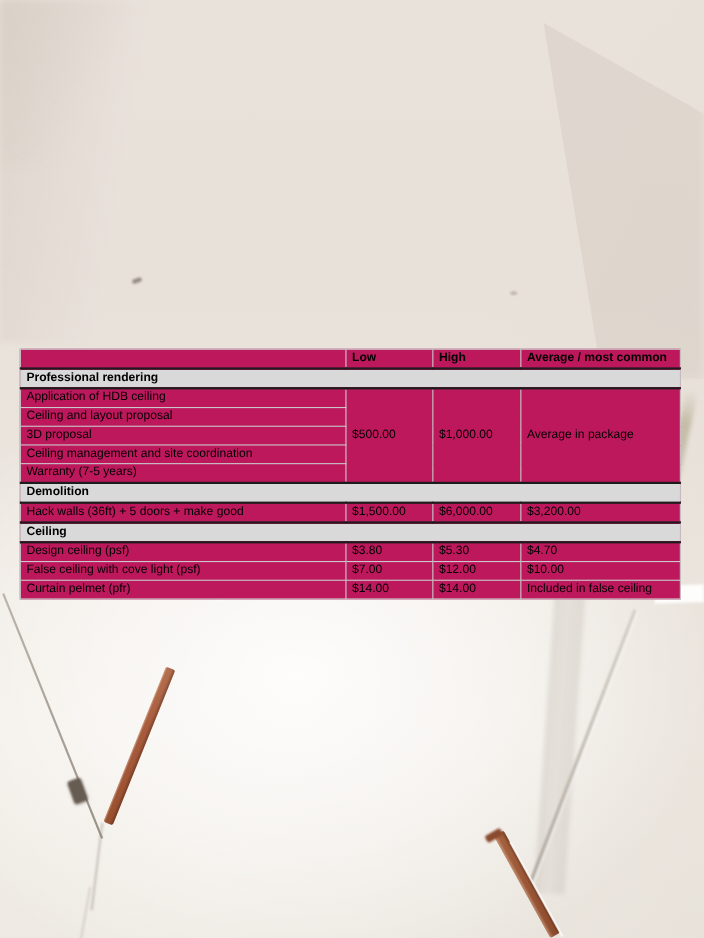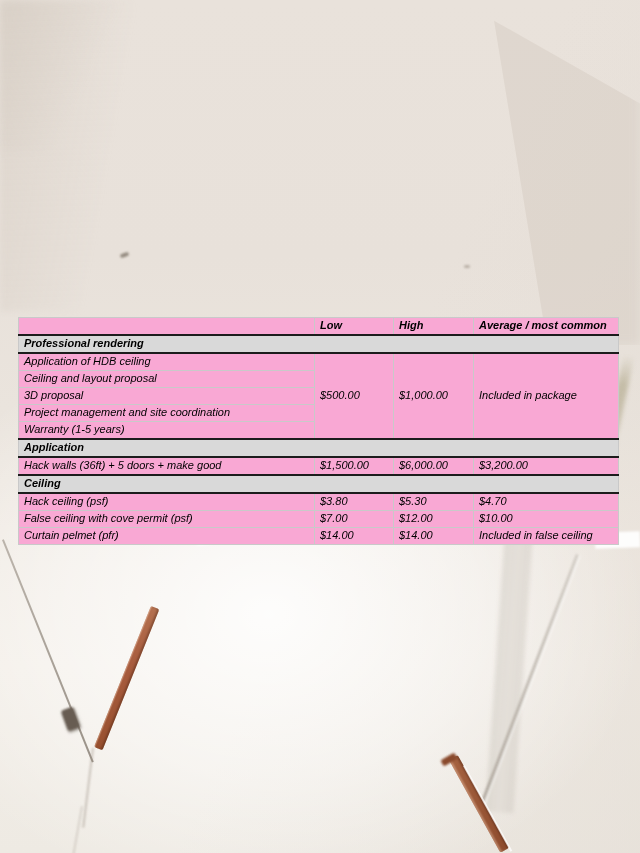--- a/index.html
+++ b/index.html
@@ -55,23 +55,23 @@
 
   .dash{background:rgba(255,255,255,0.92);border-radius:3px;transform:rotate(-7deg);}
   .dash1{left:172px;top:537px;width:20px;height:6px;}
   .dash2{left:196px;top:539px;width:16px;height:6px;}
   .dash3{left:215px;top:536px;width:15px;height:5px;}
   .dash4{left:231px;top:533px;width:17px;height:6px;}
   .dash5{left:249px;top:531px;width:11px;height:5px;}
 
   
   .table-wrap{position:absolute;left:18px;top:317px;width:600px;z-index:10;}
-  table.cost{border-collapse:collapse;width:600px;table-layout:fixed;background:#f9a8d4;
+  table.cost{border-collapse:collapse;width:600px;table-layout:fixed;background:#be185d;
     font-size:11px;line-height:13px;color:#000;
-    border:1px solid #9b9b9b;border-top-color:#b3b3b3;font-style:italic;}
+    border:1px solid #9b9b9b;border-top-color:#b3b3b3;}
   table.cost th, table.cost td{border:1px solid #c9c9c9;padding:1px 5px 2px 5px;text-align:left;
     overflow:hidden;white-space:nowrap;font-weight:normal;vertical-align:middle;}
   table.cost thead th{font-weight:bold;height:13px;}
   tr.section td{background:#d9d9d9;font-weight:bold;border-top:2px solid #1c1c1c;border-bottom:2px solid #1c1c1c;}
   td.merged{vertical-align:middle;}
 </style>
 </head>
 <body>
 
 <div class="stage">
@@ -120,56 +120,56 @@
         </tr>
       </thead>
       <tbody>
         <tr class="section">
           <td colspan="4">Professional rendering</td>
         </tr>
         <tr>
           <td>Application of HDB ceiling</td>
           <td class="merged" rowspan="5">$500.00</td>
           <td class="merged" rowspan="5">$1,000.00</td>
-          <td class="merged" rowspan="5">Included in package</td>
+          <td class="merged" rowspan="5">Average in package</td>
         </tr>
         <tr>
           <td>Ceiling and layout proposal</td>
         </tr>
         <tr>
           <td>3D proposal</td>
         </tr>
         <tr>
-          <td>Project management and site coordination</td>
+          <td>Ceiling management and site coordination</td>
         </tr>
         <tr>
-          <td>Warranty (1-5 years)</td>
+          <td>Warranty (7-5 years)</td>
         </tr>
 
         <tr class="section">
-          <td colspan="4">Application</td>
+          <td colspan="4">Demolition</td>
         </tr>
         <tr>
           <td>Hack walls (36ft) + 5 doors + make good</td>
           <td>$1,500.00</td>
           <td>$6,000.00</td>
           <td>$3,200.00</td>
         </tr>
 
         <tr class="section">
           <td colspan="4">Ceiling</td>
         </tr>
         <tr>
-          <td>Hack ceiling (psf)</td>
+          <td>Design ceiling (psf)</td>
           <td>$3.80</td>
           <td>$5.30</td>
           <td>$4.70</td>
         </tr>
         <tr>
-          <td>False ceiling with cove permit (psf)</td>
+          <td>False ceiling with cove light (psf)</td>
           <td>$7.00</td>
           <td>$12.00</td>
           <td>$10.00</td>
         </tr>
         <tr>
           <td>Curtain pelmet (pfr)</td>
           <td>$14.00</td>
           <td>$14.00</td>
           <td>Included in false ceiling</td>
         </tr>

